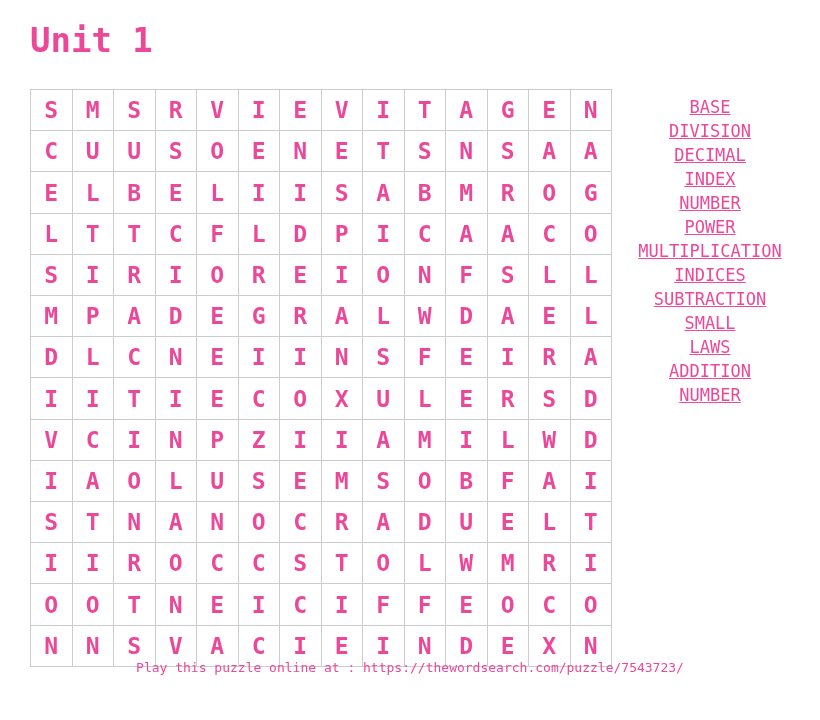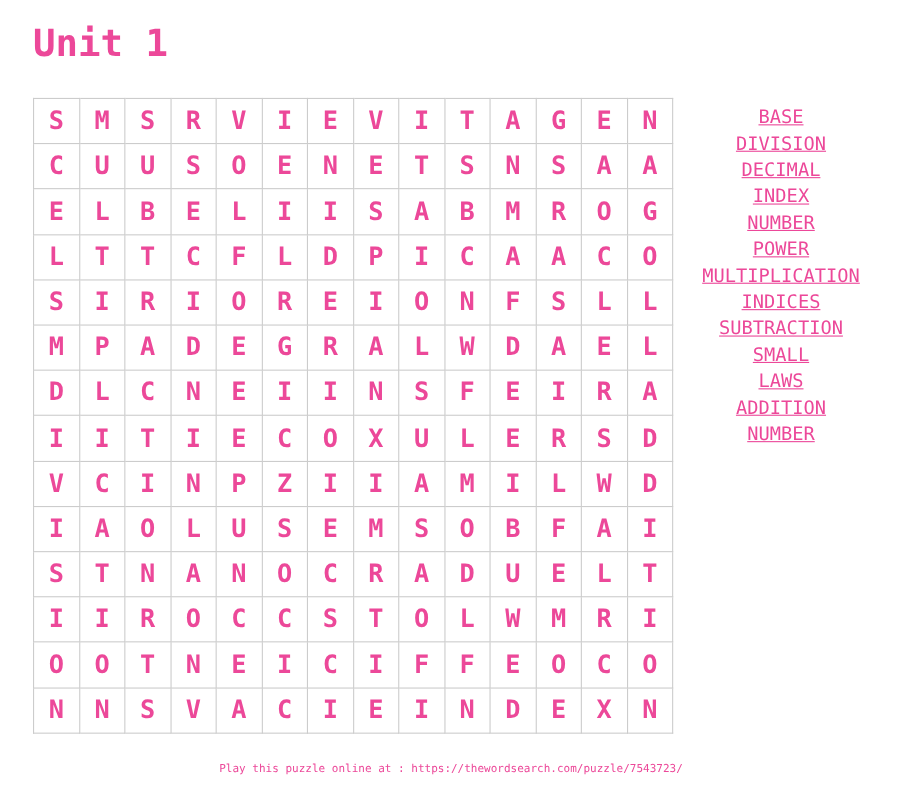--- a/index.html
+++ b/index.html
@@ -51,24 +51,24 @@
     width: 220px;
     text-align: center;
     font-size: 17px;
     line-height: 24px;
     font-weight: normal;
     text-decoration: underline;
   }
   .footer {
     position: absolute;
     left: 0;
-    top: 691px;
+    top: 659px;
     width: 100%;
     text-align: center;
-    font-size: 10px;
+    font-size: 13px;
     line-height: 17px;
   }
 </style>
 </head>
 <body>
 
 <div class="page">
   <h1 class="title">Unit 1</h1>
 
   <table class="grid">

